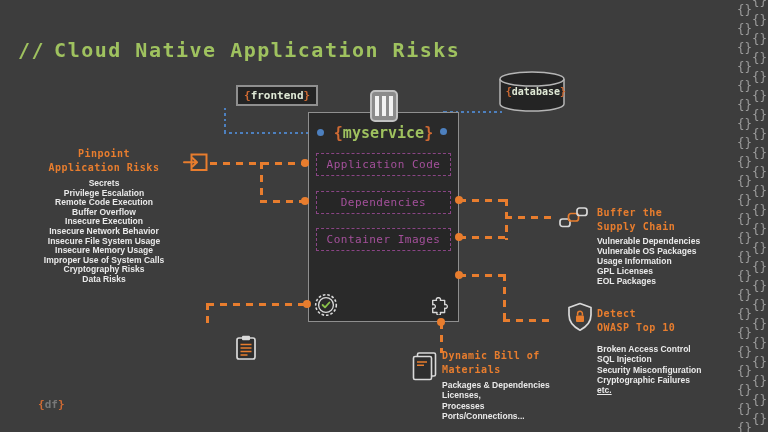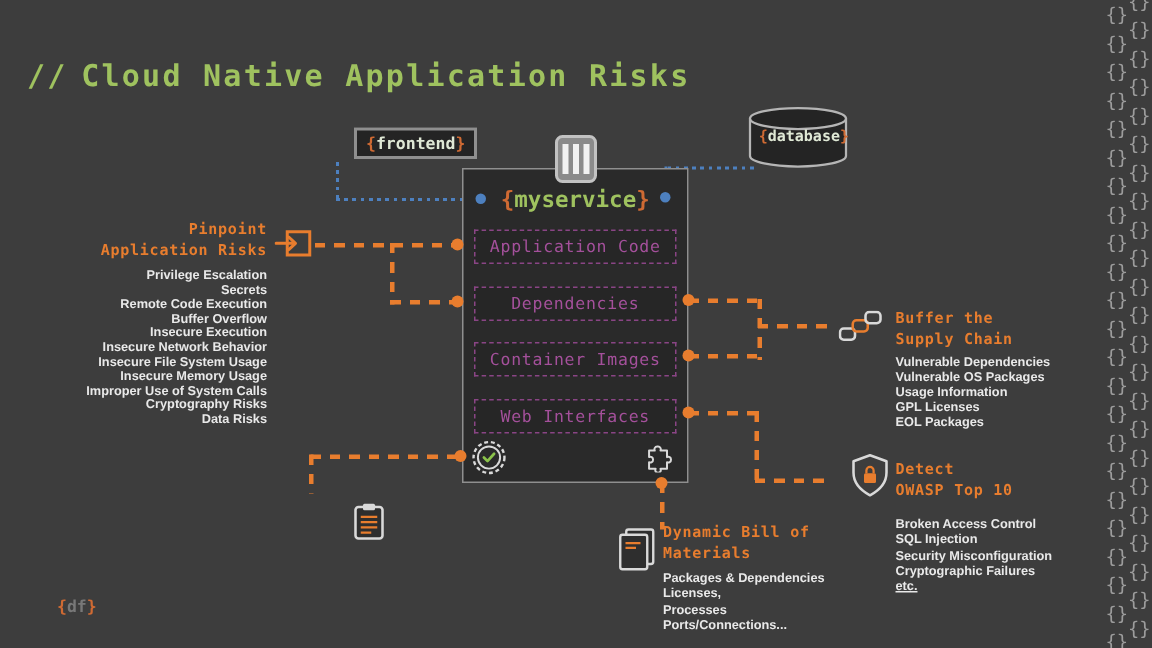--- a/index.html
+++ b/index.html
@@ -54,21 +54,21 @@
   .vdash{position:absolute;width:3px;background:repeating-linear-gradient(180deg,var(--orange) 0 7px,transparent 7px 13px);}
   .odot{position:absolute;width:8px;height:8px;border-radius:50%;background:var(--orange);z-index:4;}
   .hdot{position:absolute;height:2px;background:repeating-linear-gradient(90deg,var(--blue) 0 2.5px,transparent 2.5px 5.5px);}
   .vdot{position:absolute;width:2px;background:repeating-linear-gradient(180deg,var(--blue) 0 2.5px,transparent 2.5px 5.5px);}
   .bdot{position:absolute;width:7px;height:7px;border-radius:50%;background:var(--blue);z-index:4;}
 
   .sec-head{position:absolute;font-family:"DejaVu Sans Mono",monospace;font-weight:bold;
             font-size:10px;line-height:13.5px;color:var(--orange);letter-spacing:0.5px;white-space:pre;}
   .sec-list{position:absolute;color:var(--white);font-weight:bold;font-size:8.5px;white-space:nowrap;}
   .sec-list div{line-height:9.6px;}
-  .ralign{text-align:right;}
+  .ralign{text-align:center;}
   .underline{text-decoration:underline;}
   .icon{position:absolute;}
   svg{display:block;}
 </style>
 </head>
 <body>
 
 <div class="stage">
 
   <div class="title">
@@ -150,21 +150,20 @@
       <i></i>
       <i></i>
       <i></i>
     </div>
   <div class="svc-title">
     <span class="br">{</span><span>myservice</span><span class="br">}</span>
   </div>
   <div class="comp" style="top:153px;">Application Code</div>
   <div class="comp" style="top:191px;">Dependencies</div>
   <div class="comp" style="top:228px;">Container Images</div>
-  <div class="comp" style="top:266px;">Web Interfaces</div>
 
   <div class="icon" style="left:314px;top:293px;">
     <svg width="24" height="24" viewBox="0 0 24 24" fill="none">
       <circle cx="12" cy="12" r="10.3" stroke="#d9d9d9" stroke-width="1.6" stroke-dasharray="2.6 1.9"></circle>
       <circle cx="12" cy="12" r="7.4" stroke="#d9d9d9" stroke-width="1.3"></circle>
       <path d="M8.6 12 l2.4 2.4 l4.4 -4.9" stroke="#8bc34a" stroke-width="1.8" stroke-linecap="round" stroke-linejoin="round"></path>
     </svg>
   </div>
   <div class="icon" style="left:431px;top:296px;">
     <svg width="19" height="19" viewBox="0 0 20 20" fill="none">
@@ -198,22 +197,22 @@
   <div class="vdash" style="left:440px;top:322px;height:31px;"></div>
 
   <div class="sec-head ralign" style="left:30px;top:147px;width:148px;"><span>Pinpoint</span><br><span>Application Risks</span></div>
   <div class="icon" style="left:183px;top:153px;">
     <svg width="25" height="20" viewBox="0 0 25 20" fill="none">
       <rect x="8.5" y="1.5" width="15" height="15.5" stroke="#e87d2e" stroke-width="2"></rect>
       <path d="M1 9.2 h12.5 M9.5 5 l4.5 4.2 l-4.5 4.2" stroke="#e87d2e" stroke-width="2" stroke-linecap="round" stroke-linejoin="round"></path>
     </svg>
   </div>
   <div class="sec-list ralign" style="left:30px;top:179px;width:148px;">
+    <div>Secrets</div>
     <div>Privilege Escalation</div>
-    <div>Secrets</div>
     <div>Remote Code Execution</div>
     <div>Buffer Overflow</div>
     <div>Insecure Execution</div>
     <div>Insecure Network Behavior</div>
     <div>Insecure File System Usage</div>
     <div>Insecure Memory Usage</div>
     <div>Improper Use of System Calls</div>
     <div>Cryptography Risks</div>
     <div>Data Risks</div>
   </div>

